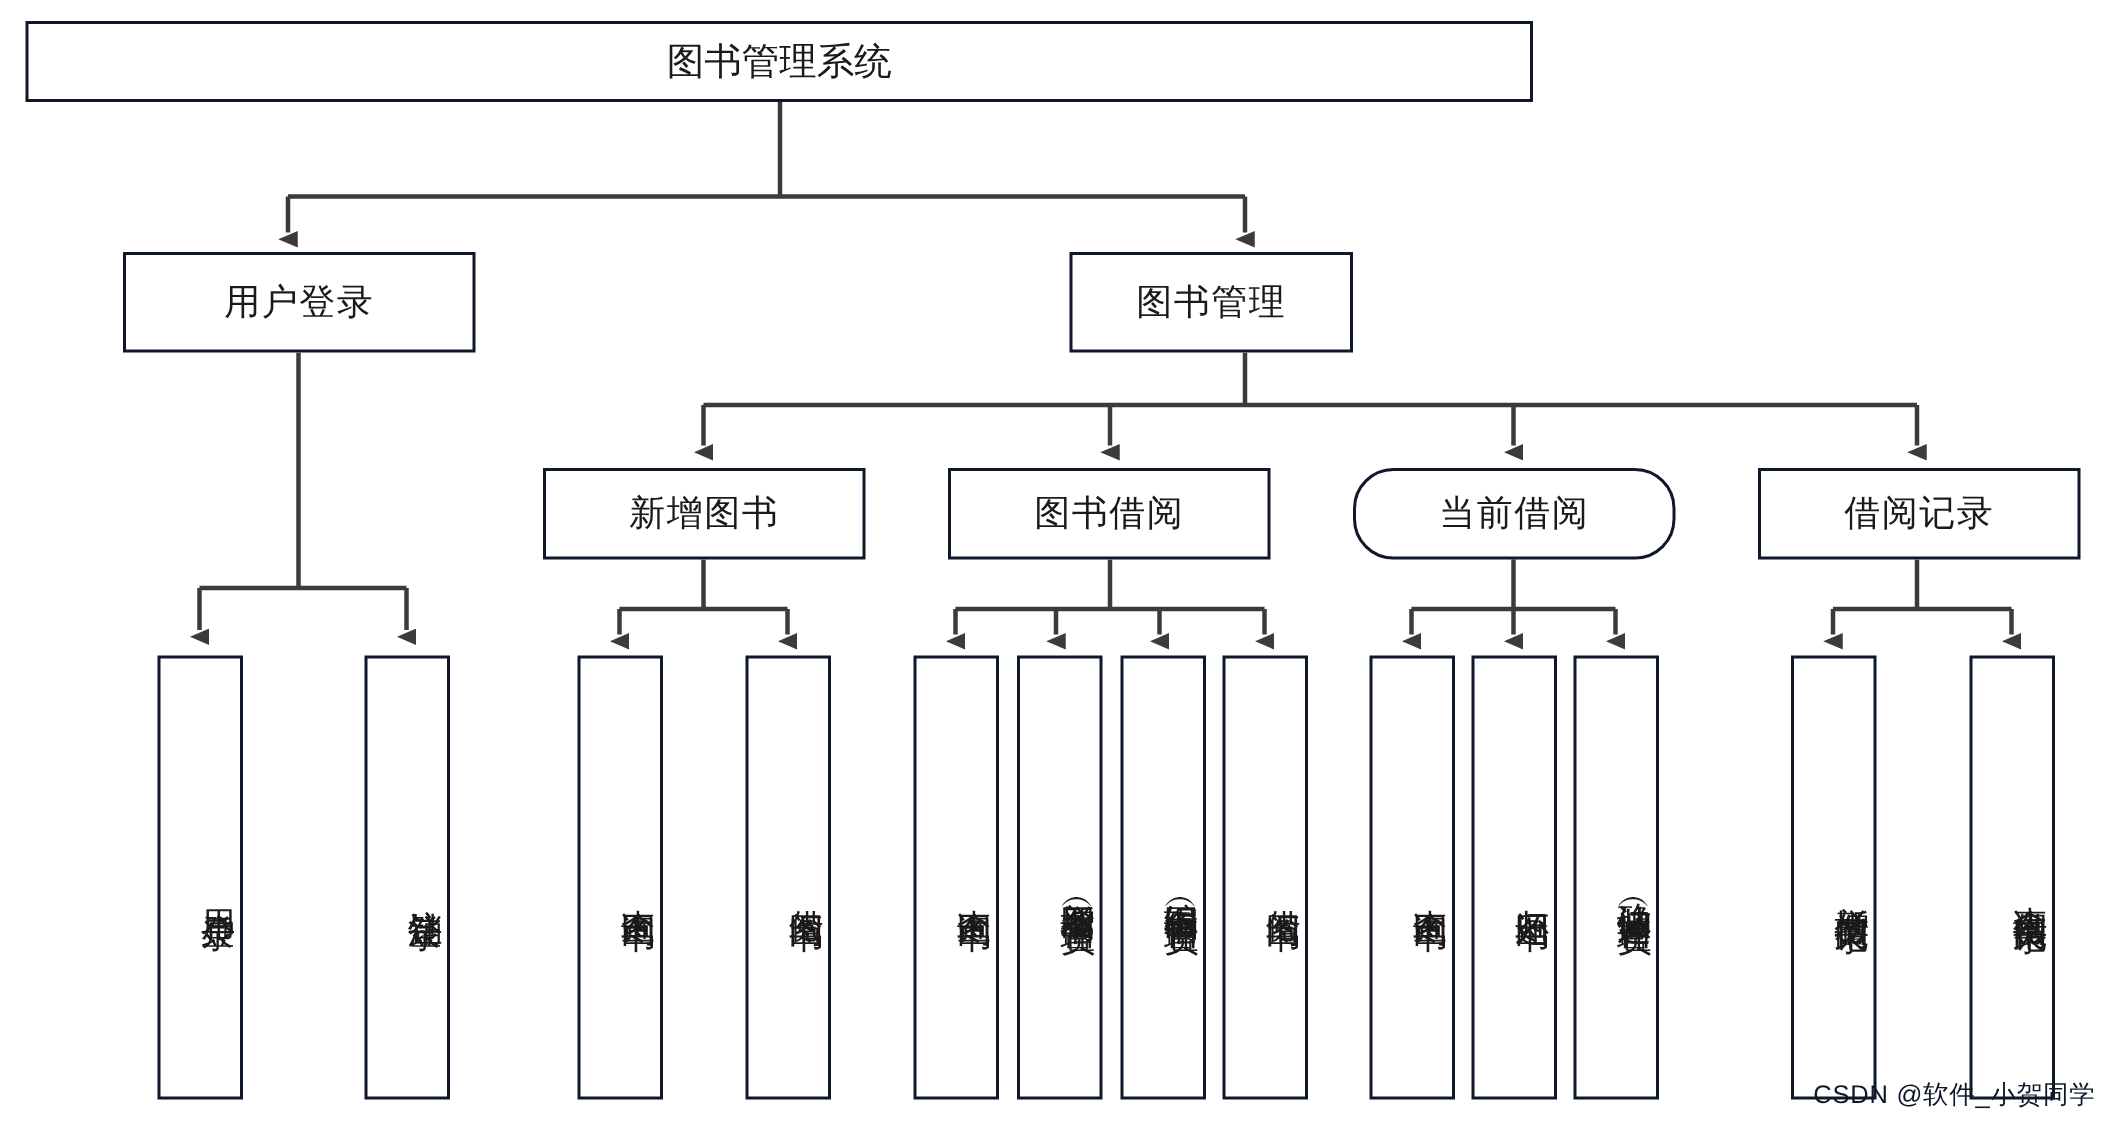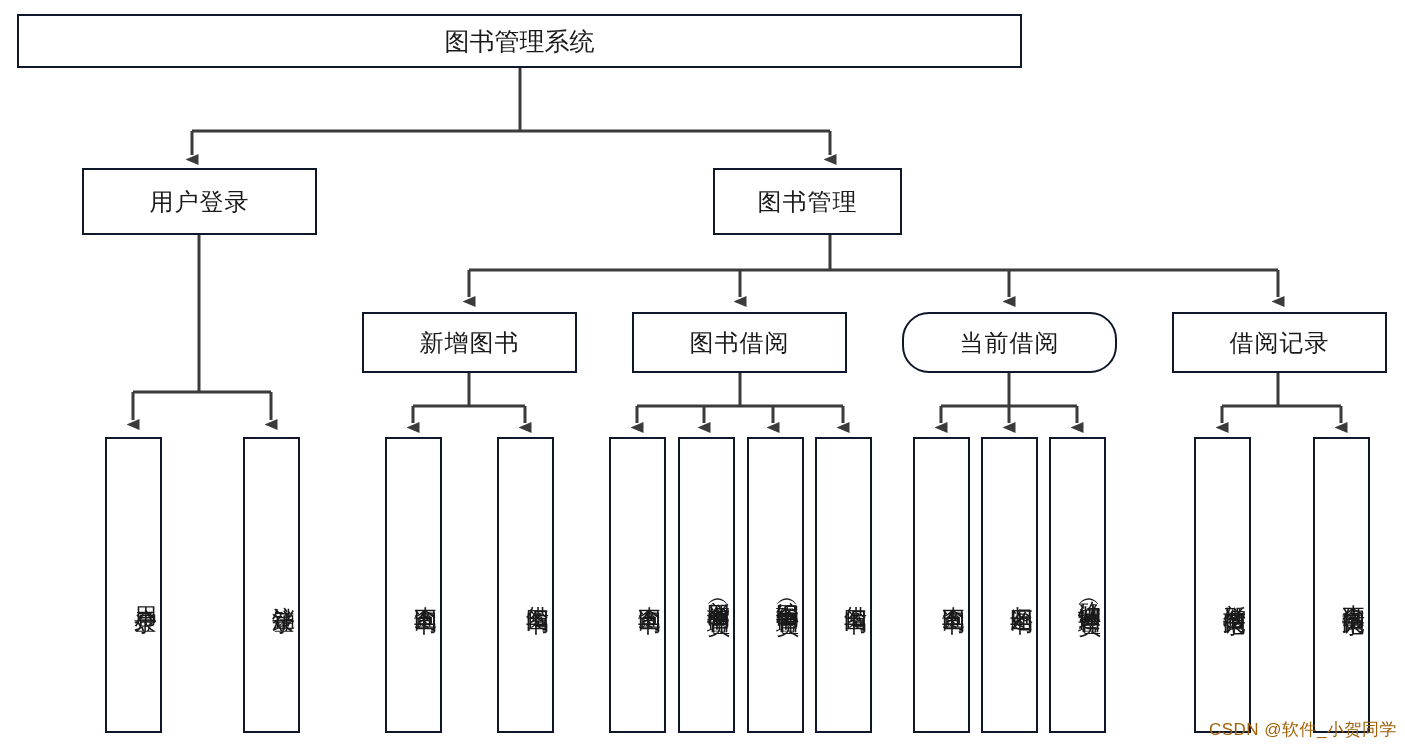--- a/index.html
+++ b/index.html
@@ -52,21 +52,21 @@
     letter-spacing: 2px;
     padding-top: 14px;
     align-items: flex-start;
     justify-content: center;
   }
   .watermark {
     position: absolute;
     right: 8px;
     bottom: 6px;
     font-size: 17px;
-    color: #a16207;
+    color: #0f172a;
     letter-spacing: 0.5px;
     white-space: nowrap;
     font-family: "Liberation Sans", "DejaVu Sans", sans-serif;
   }
 </style>
 </head>
 <body>
 
 <div id="canvas">
 

